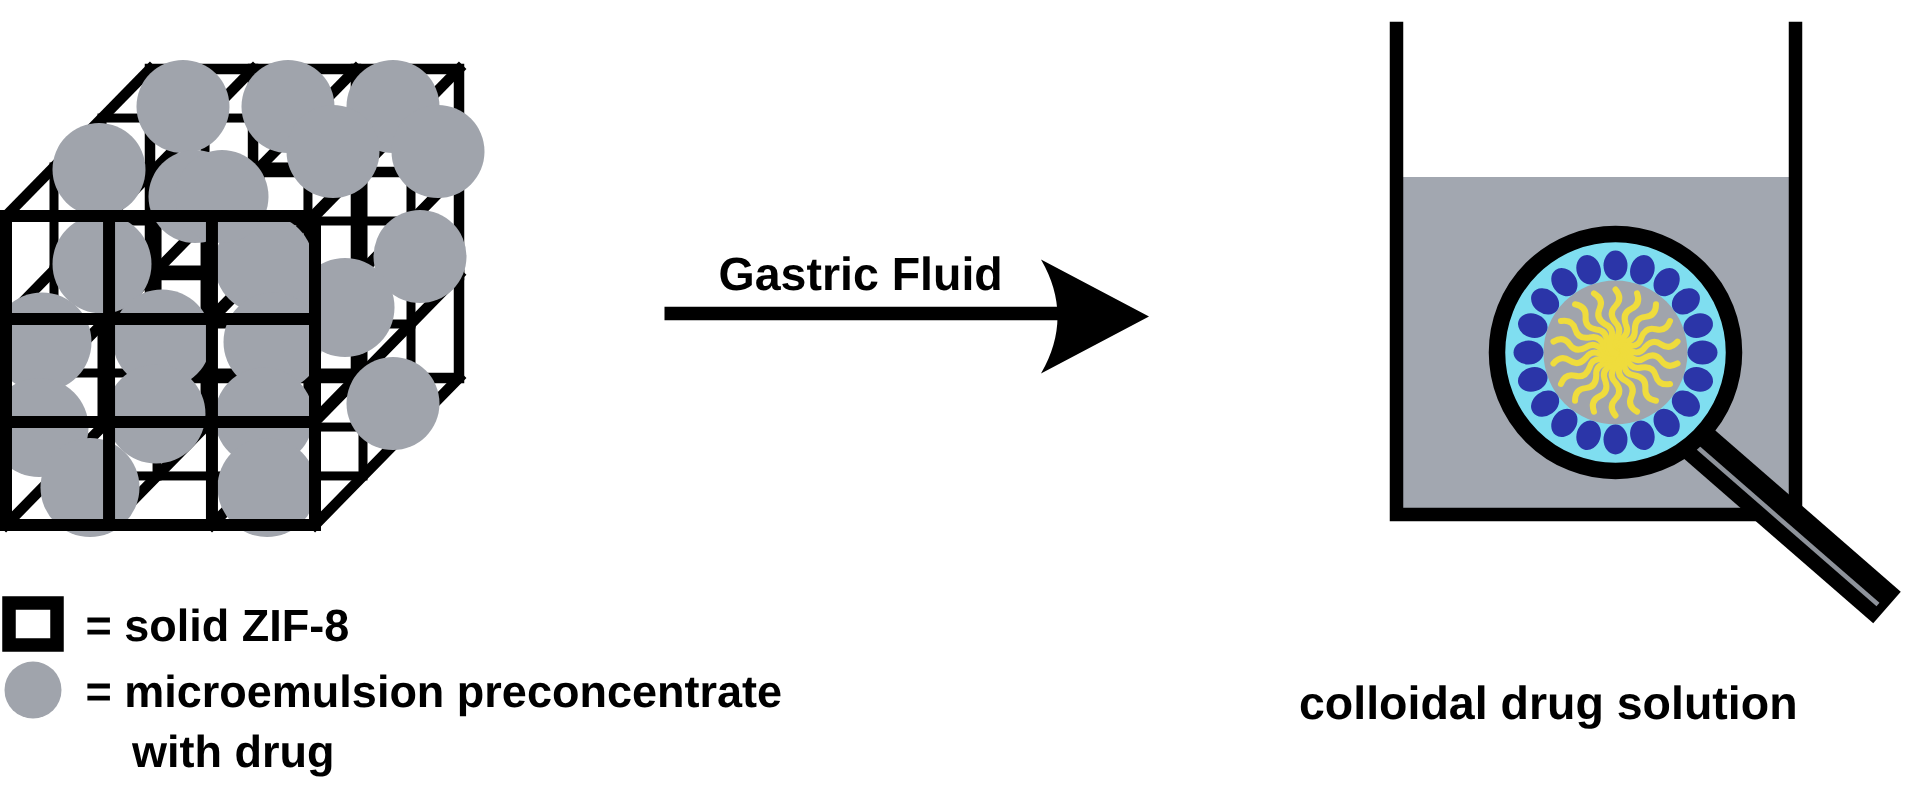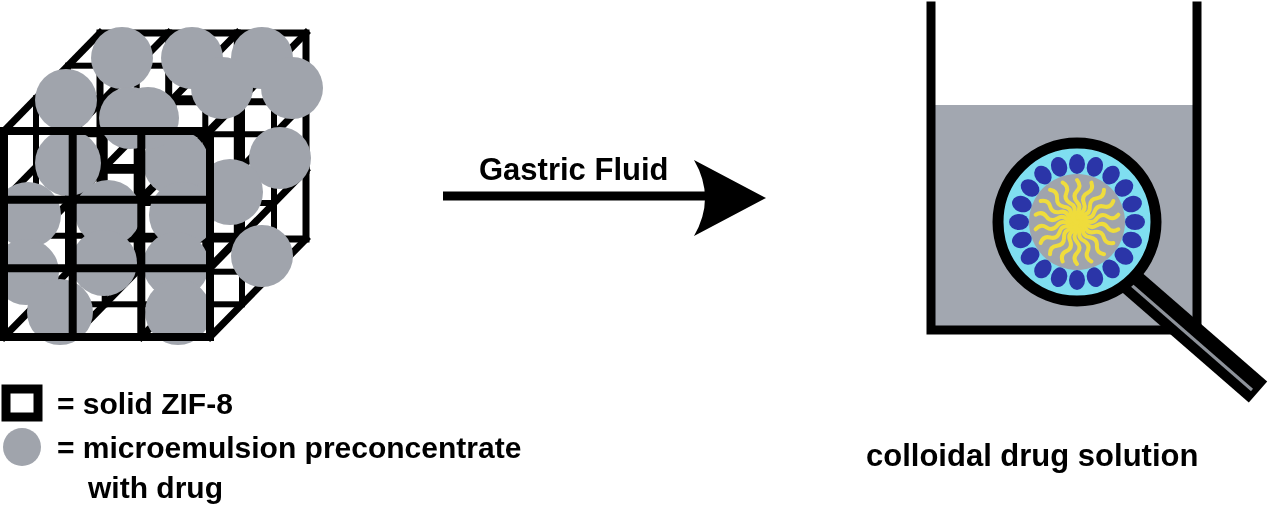--- a/index.html
+++ b/index.html
@@ -12,21 +12,21 @@
     width: 1280px;
     height: 526px;
     position: relative;
     overflow: hidden;
     font-family: "Liberation Sans", sans-serif;
     color: #000000;
   }
   #figure-root {
     position: absolute;
     left: 0;
-    top: 0;
+    top: 13px;
     width: 1280px;
     height: 472px;
   }
   svg.figure-canvas {
     display: block;
     width: 1280px;
     height: 526px;
   }
   .fig-text {
     font-family: "Liberation Sans", sans-serif;

